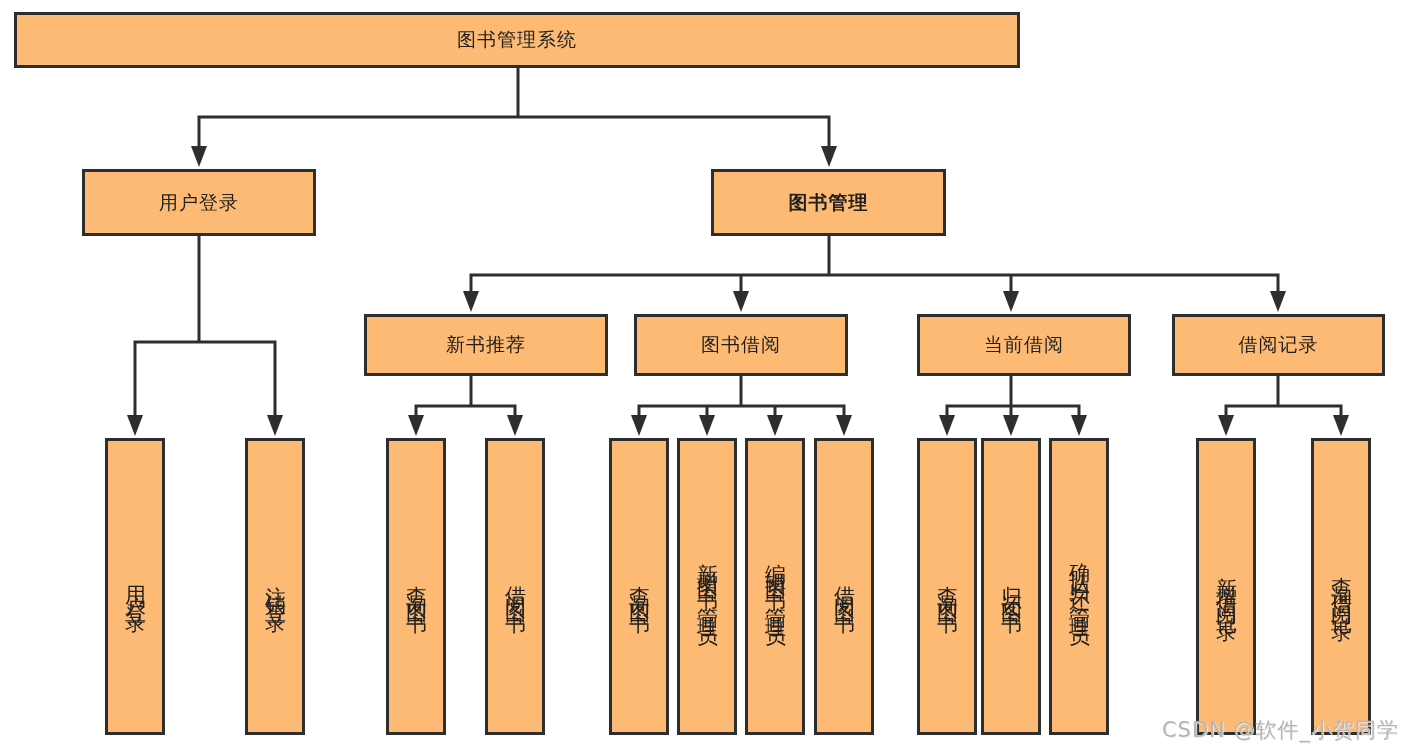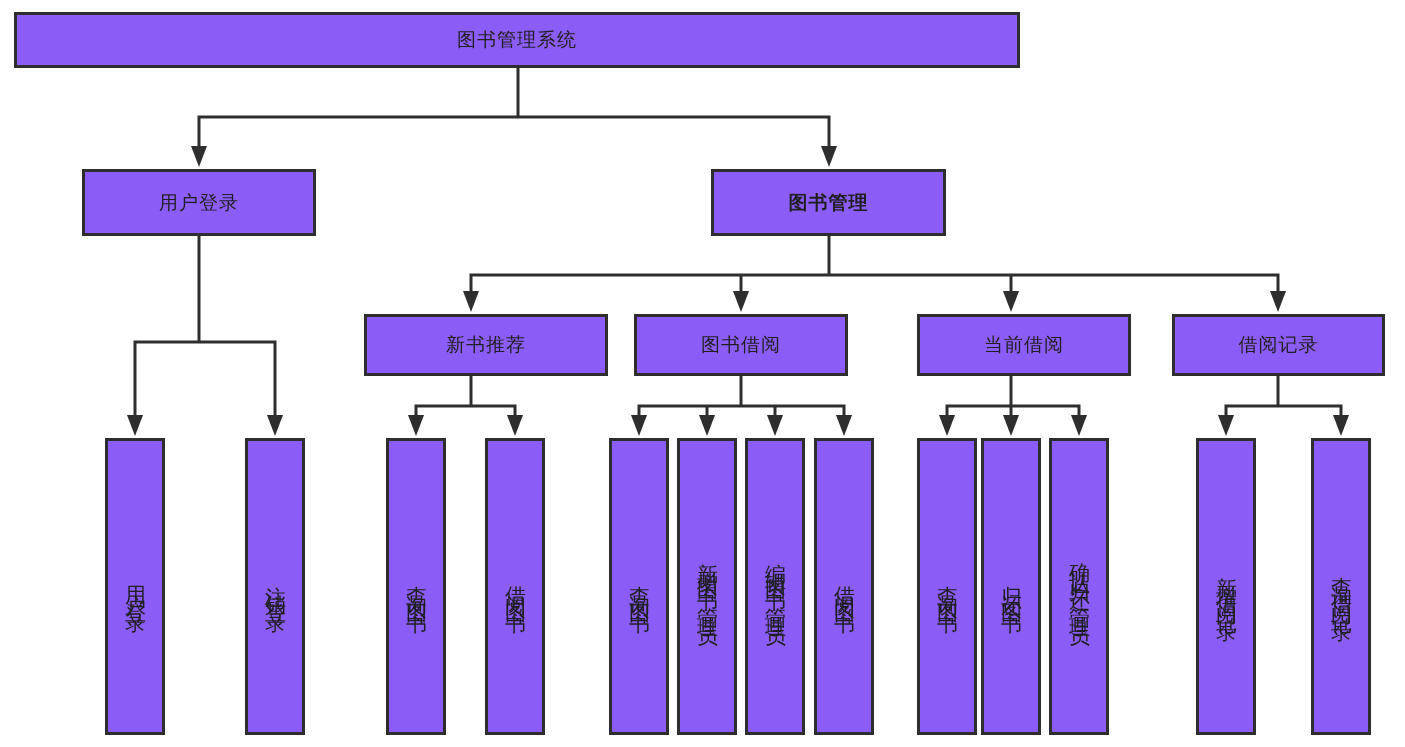--- a/index.html
+++ b/index.html
@@ -13,21 +13,21 @@
     overflow: hidden;
   }
   svg.wires {
     position: absolute;
     left: 0; top: 0;
     width: 1405px; height: 747px;
   }
   .node {
     position: absolute;
     box-sizing: border-box;
-    background: #8b5cf6;
+    background: #fdba74;
     border: 3px solid #2e2e2e;
     display: flex;
     align-items: center;
     justify-content: center;
     font-size: 19px;
     letter-spacing: 1px;
     white-space: nowrap;
   }
   .node.leaf {
     font-size: 21px;
@@ -157,14 +157,15 @@
     <span class="vtext">确认归还（管理员）</span>
   </div>
 
   <div class="node leaf" style="left:1196px; top:438px; width:60px; height:297px;">
     <span class="vtext">新增借阅记录</span>
   </div>
   <div class="node leaf" style="left:1311px; top:438px; width:60px; height:297px;">
     <span class="vtext">查询借阅记录</span>
   </div>
 
+  <div class="watermark">CSDN @软件_小贺同学</div>
 
 </div>
 
 </body></html>

